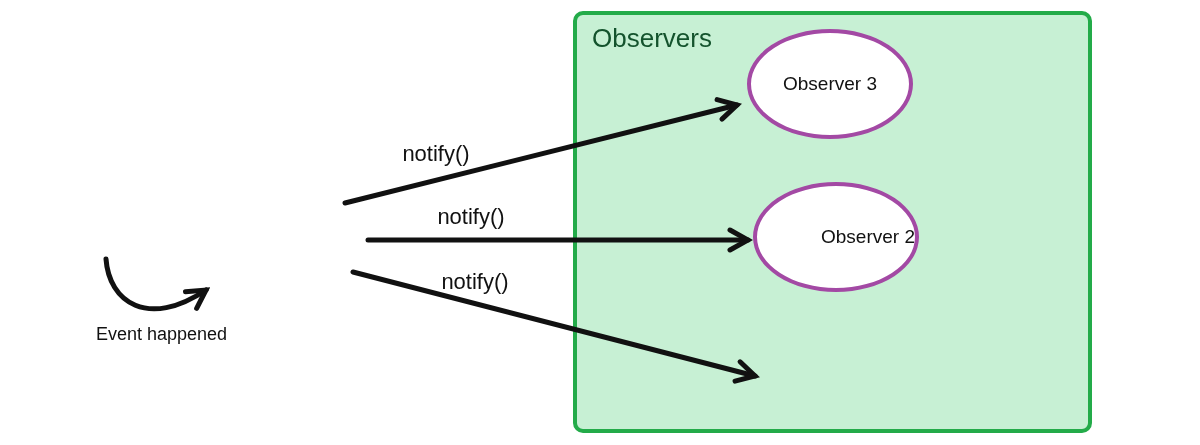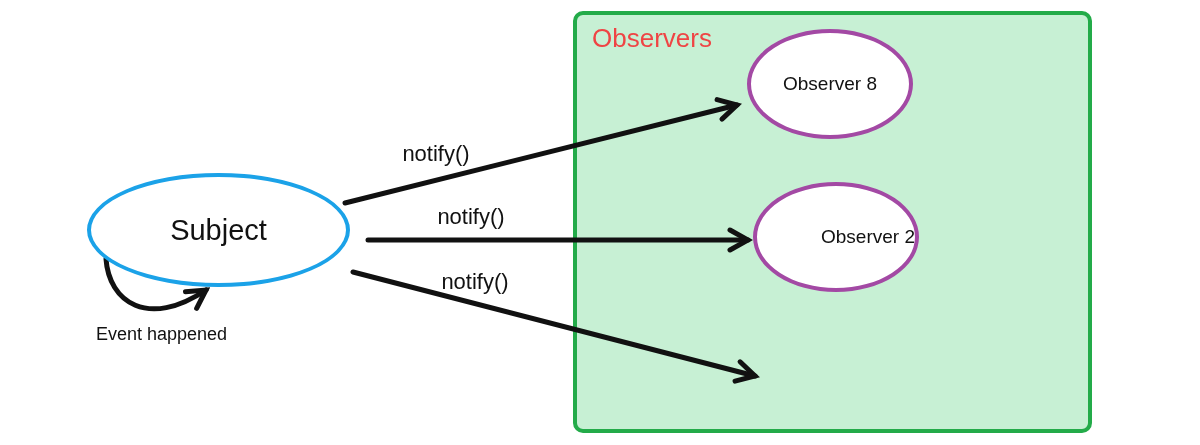--- a/index.html
+++ b/index.html
@@ -19,21 +19,21 @@
     left: 573px; top: 11px;
     width: 511px; height: 414px;
     background: #C7F0D4;
     border: 4px solid #23AB49;
     border-radius: 10px;
   }
   #observers-title {
     left: 592px; top: 24px;
     font-size: 26px;
     line-height: 28px;
-    color: #ef4444;
+    color: #14532d;
     white-space: nowrap;
   }
 
   
   .ellipse {
     border-radius: 50%;
     background: #ffffff;
     display: flex;
     align-items: center;
     justify-content: center;
@@ -84,26 +84,23 @@
       <marker id="arrowhead" viewBox="0 0 26 26" markerWidth="26" markerHeight="26" refX="21" refY="13" orient="auto" markerUnits="userSpaceOnUse">
         <path d="M3,3 L21,13 L3,23" fill="none" stroke-width="5" stroke-linecap="round" stroke-linejoin="miter" stroke="#111111"></path>
       </marker>
     </defs>
     <line x1="345" y1="203" x2="737" y2="105" stroke-width="5" stroke-linecap="round" marker-end="url(#arrowhead)" stroke="#111111"></line>
     <line x1="368" y1="240" x2="748" y2="240" stroke-width="5" stroke-linecap="round" marker-end="url(#arrowhead)" stroke="#111111"></line>
     <line x1="353" y1="272" x2="755" y2="376" stroke-width="5" stroke-linecap="round" marker-end="url(#arrowhead)" stroke="#111111"></line>
     <path d="M 106 259 C 109 302, 148 329, 206 290" fill="none" stroke-width="5" stroke-linecap="round" marker-end="url(#arrowhead)" stroke="#111111"></path>
   </svg>
 
-  <div id="subject-ellipse" class="abs ellipse">
-    <span class="label">Subject</span>
-  </div>
 
   <div id="observer-1" class="abs ellipse observer-ellipse">
-    <span class="label">Observer 8</span>
+    <span class="label">Observer 3</span>
   </div>
   <div id="observer-2" class="abs ellipse observer-ellipse">
     <span class="label">Observer 2</span>
   </div>
 
   <div id="notify-label-1" class="abs notify-label">notify()</div>
   <div id="notify-label-2" class="abs notify-label">notify()</div>
   <div id="notify-label-3" class="abs notify-label">notify()</div>
   <div id="event-label" class="abs">Event happened</div>
 

